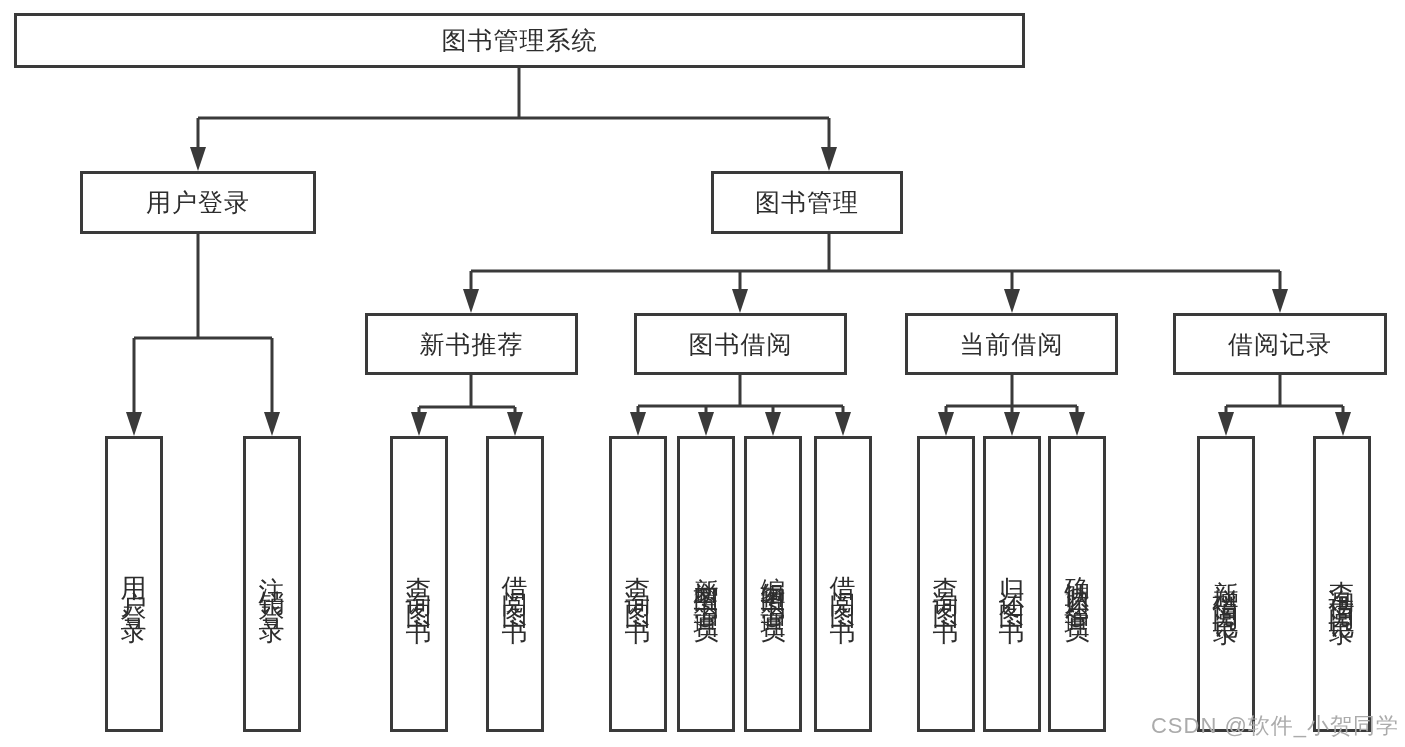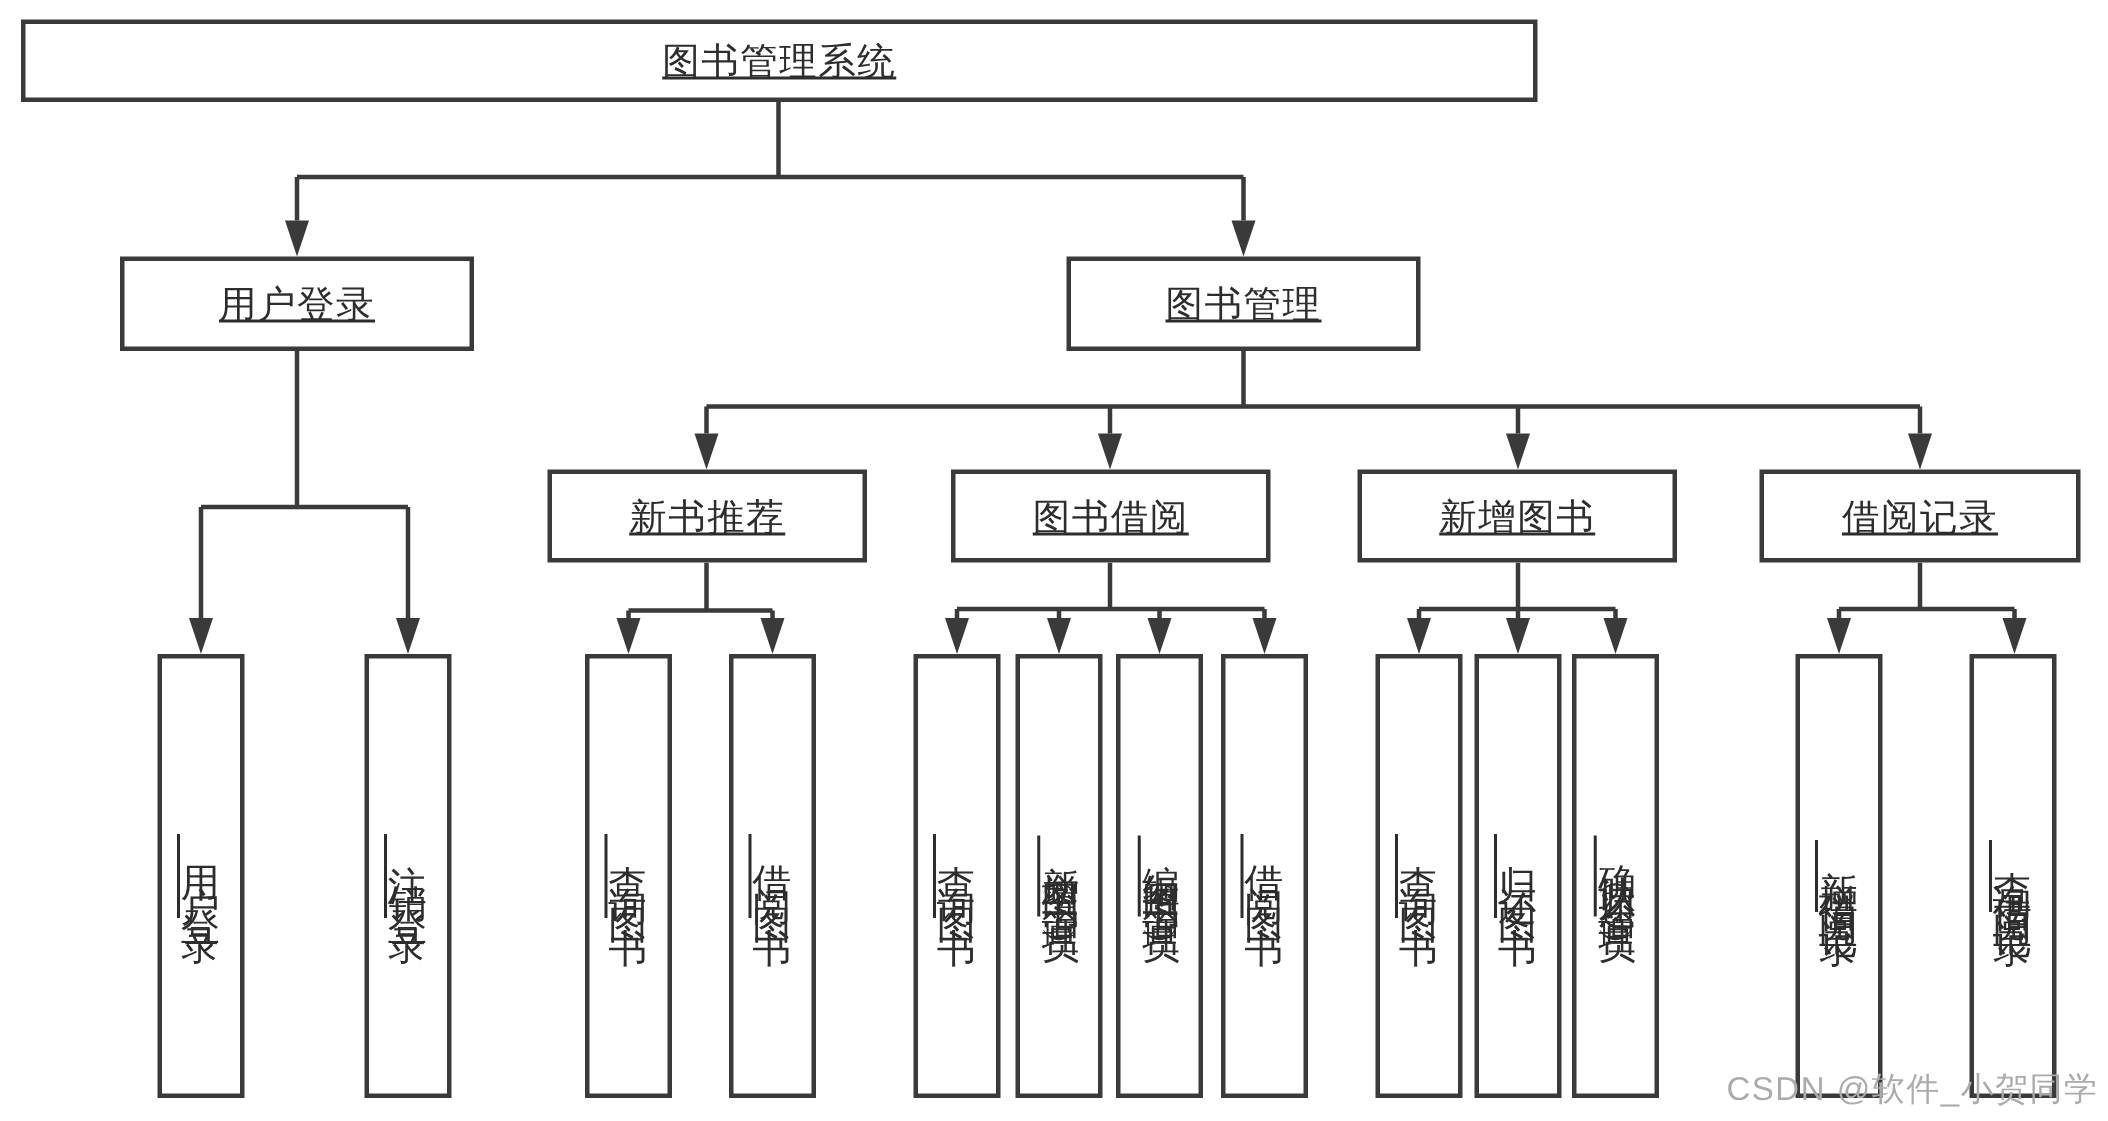--- a/index.html
+++ b/index.html
@@ -20,21 +20,20 @@
   #connectors{position:absolute;left:0;top:0;z-index:1;}
   #connectors path{stroke:var(--line);stroke-width:3;fill:none;}
   #connectors polygon{fill:var(--line);stroke:none;}
   .node{
     position:absolute;
     box-sizing:border-box;
     border:3px solid var(--line);
     background:#fff;
     display:flex;align-items:center;justify-content:center;
     z-index:2;
-    text-decoration:underline;
   }
   .hnode{font-size:25px;letter-spacing:1px;white-space:nowrap;}
   .leaf{top:436px;width:58px;height:296px;}
   .leaf span{
     writing-mode:vertical-rl;
     text-orientation:mixed;
     line-height:1;
     font-size:26px;
     white-space:nowrap;
   }
@@ -93,32 +92,32 @@
     <polygon points="1335,412 1351,412 1343,436"></polygon>
   </svg>
 
   <div class="node hnode" style="left:14px;top:13px;width:1011px;height:55px">
     <span>图书管理系统</span>
   </div>
 
   <div class="node hnode" style="left:80px;top:171px;width:236px;height:63px">
     <span>用户登录</span>
   </div>
-  <div class="node hnode" style="left:711px;top:171px;width:236px;height:63px">
+  <div class="node hnode" style="left:711px;top:171px;width:192px;height:63px">
     <span>图书管理</span>
   </div>
 
   <div class="node hnode" style="left:634px;top:313px;width:213px;height:62px">
     <span>图书借阅</span>
   </div>
   <div class="node hnode" style="left:365px;top:313px;width:213px;height:62px">
     <span>新书推荐</span>
   </div>
   <div class="node hnode" style="left:905px;top:313px;width:213px;height:62px">
-    <span>新增图书</span>
+    <span>当前借阅</span>
   </div>
   <div class="node hnode" style="left:1173px;top:313px;width:214px;height:62px">
     <span>借阅记录</span>
   </div>
 
   <div class="node leaf sp4" style="left:105px">
     <span>用户登录</span>
   </div>
   <div class="node leaf sp4" style="left:243px">
     <span>注销登录</span>

